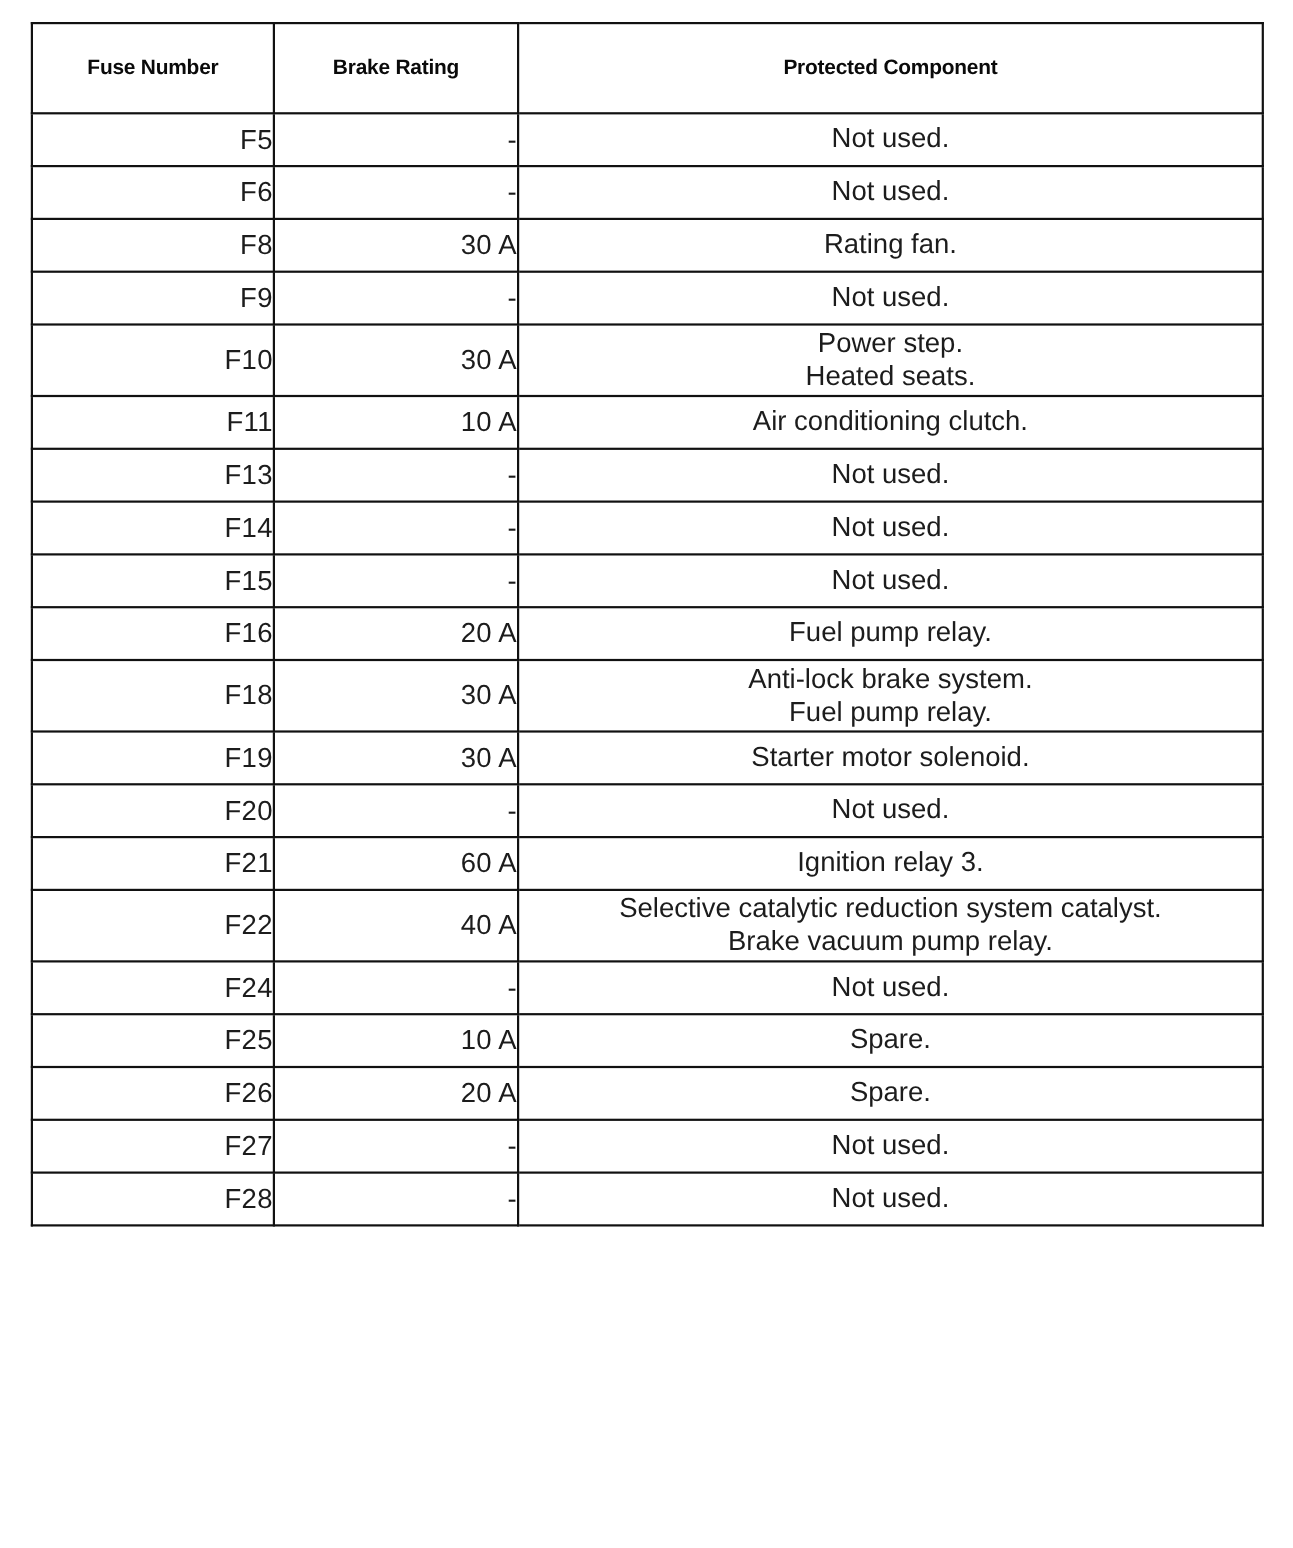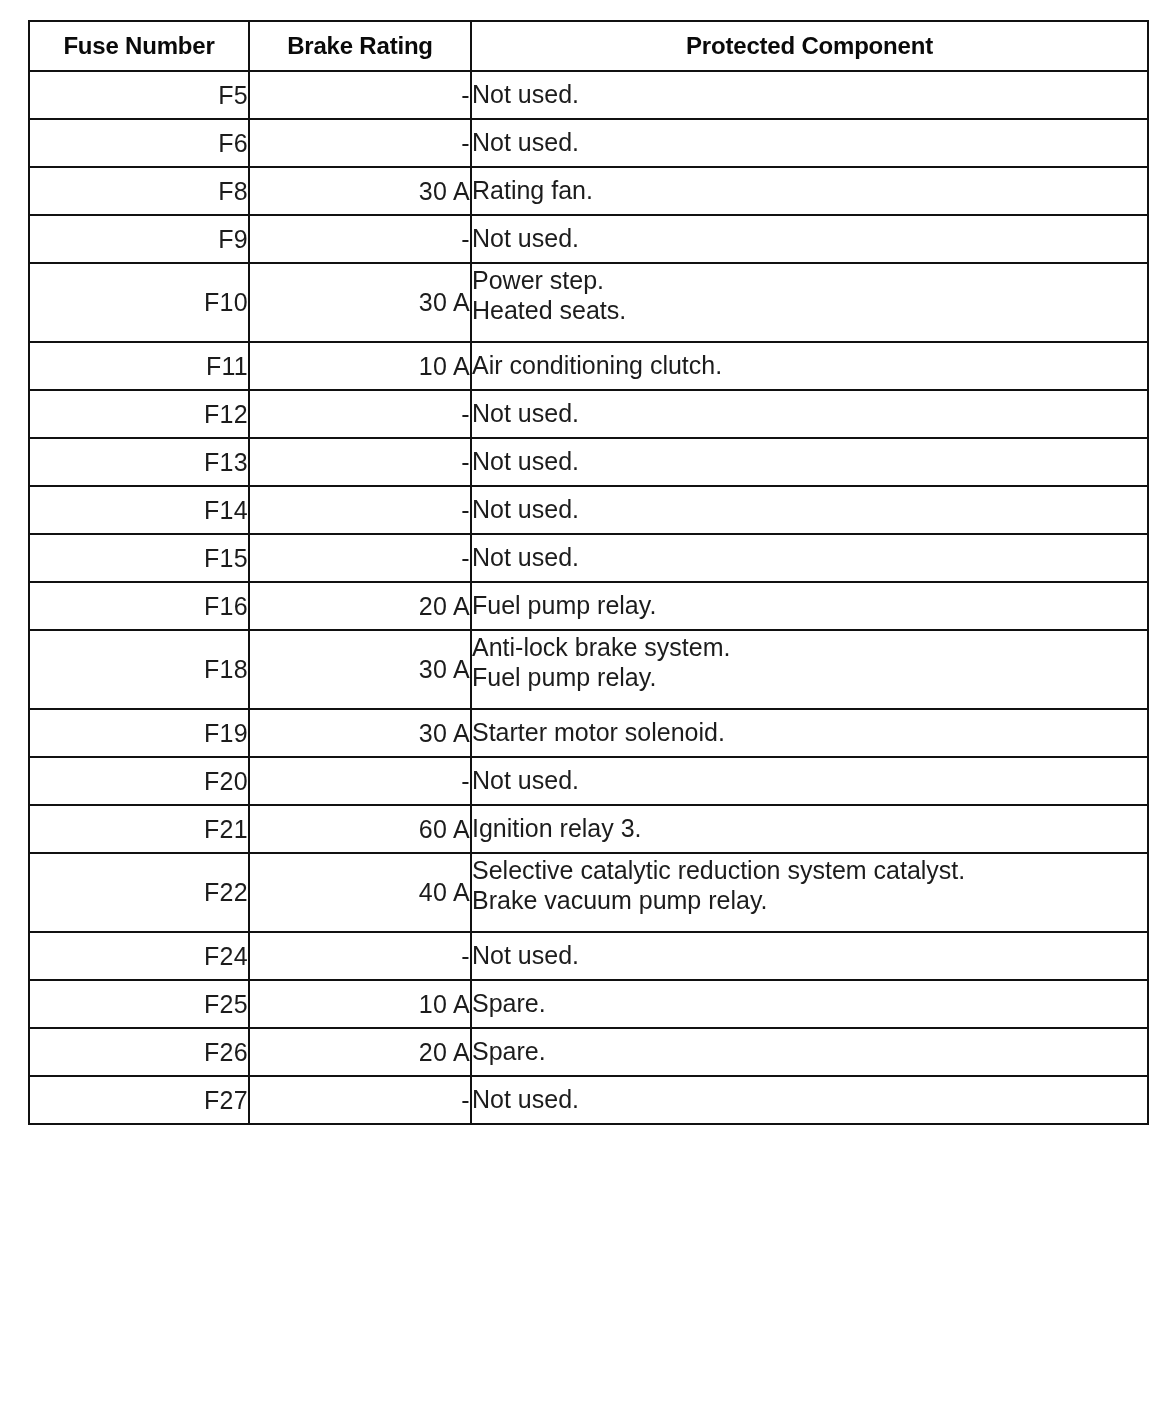--- a/index.html
+++ b/index.html
@@ -37,62 +37,62 @@
   table.fuse-table th,
   table.fuse-table td {
     border: 2px solid #111111;
     vertical-align: middle;
     background: #ffffff;
   }
 
   
   table.fuse-table thead th {
     font-weight: bold;
-    font-size: 24px;
+    font-size: 19px;
     letter-spacing: -0.2px;
     text-align: center;
     height: 48px;
-    padding: 0 6px;
+    padding: 16px 6px;
     color: #0a0a0a;
   }
 
   
   table.fuse-table tbody td {
     font-size: 25px;
     font-weight: 400;
     color: #1c1c1c;
     height: 46px;
     padding: 0;
   }
 
   td.cell-number,
   td.cell-rating {
     text-align: right;
     letter-spacing: 0.3px;
   }
 
   td.cell-component {
-    text-align: left;
+    text-align: center;
     padding-left: 12px;
     padding-right: 8px;
     line-height: 1.18;
   }
 
   td.cell-component .line {
     display: block;
     white-space: nowrap;
   }
 
   
   tr.row-multiline td {
     height: 70px;
   }
   tr.row-multiline td.cell-component {
     padding-top: 2px;
-    padding-bottom: 16px;
+    padding-bottom: 2px;
   }
 </style>
 </head>
 <body>
 
 <div id="fuse-table-wrap">
   <table class="fuse-table">
     <colgroup>
       <col class="col-number">
       <col class="col-rating">
@@ -143,27 +143,20 @@
           </td>
         </tr>
         <tr>
           <td class="cell-number">F11</td>
           <td class="cell-rating">10 A</td>
           <td class="cell-component">
             <span class="line">Air conditioning clutch.</span>
           </td>
         </tr>
         <tr>
-          <td class="cell-number">F12</td>
-          <td class="cell-rating">-</td>
-          <td class="cell-component">
-            <span class="line">Not used.</span>
-          </td>
-        </tr>
-        <tr>
           <td class="cell-number">F13</td>
           <td class="cell-rating">-</td>
           <td class="cell-component">
             <span class="line">Not used.</span>
           </td>
         </tr>
         <tr>
           <td class="cell-number">F14</td>
           <td class="cell-rating">-</td>
           <td class="cell-component">
@@ -242,15 +235,22 @@
             <span class="line">Spare.</span>
           </td>
         </tr>
         <tr>
           <td class="cell-number">F27</td>
           <td class="cell-rating">-</td>
           <td class="cell-component">
             <span class="line">Not used.</span>
           </td>
         </tr>
+        <tr>
+          <td class="cell-number">F28</td>
+          <td class="cell-rating">-</td>
+          <td class="cell-component">
+            <span class="line">Not used.</span>
+          </td>
+        </tr>
       </tbody>
   </table>
 </div>
 
 </body></html>

